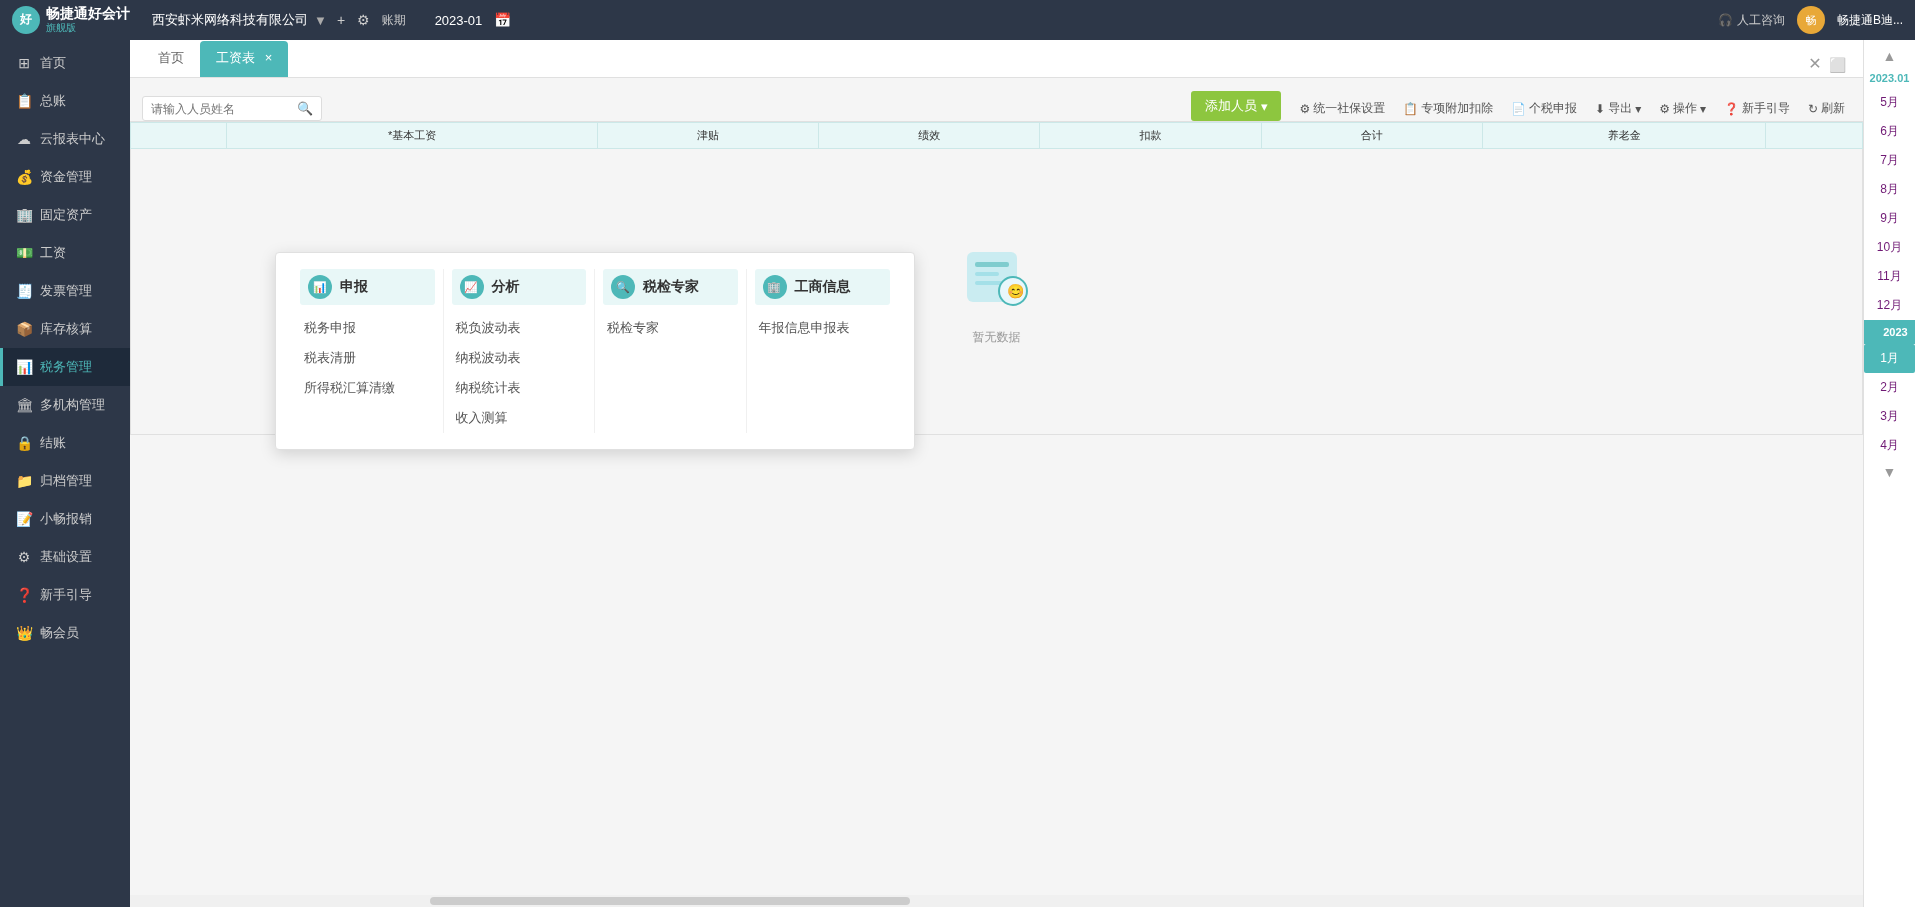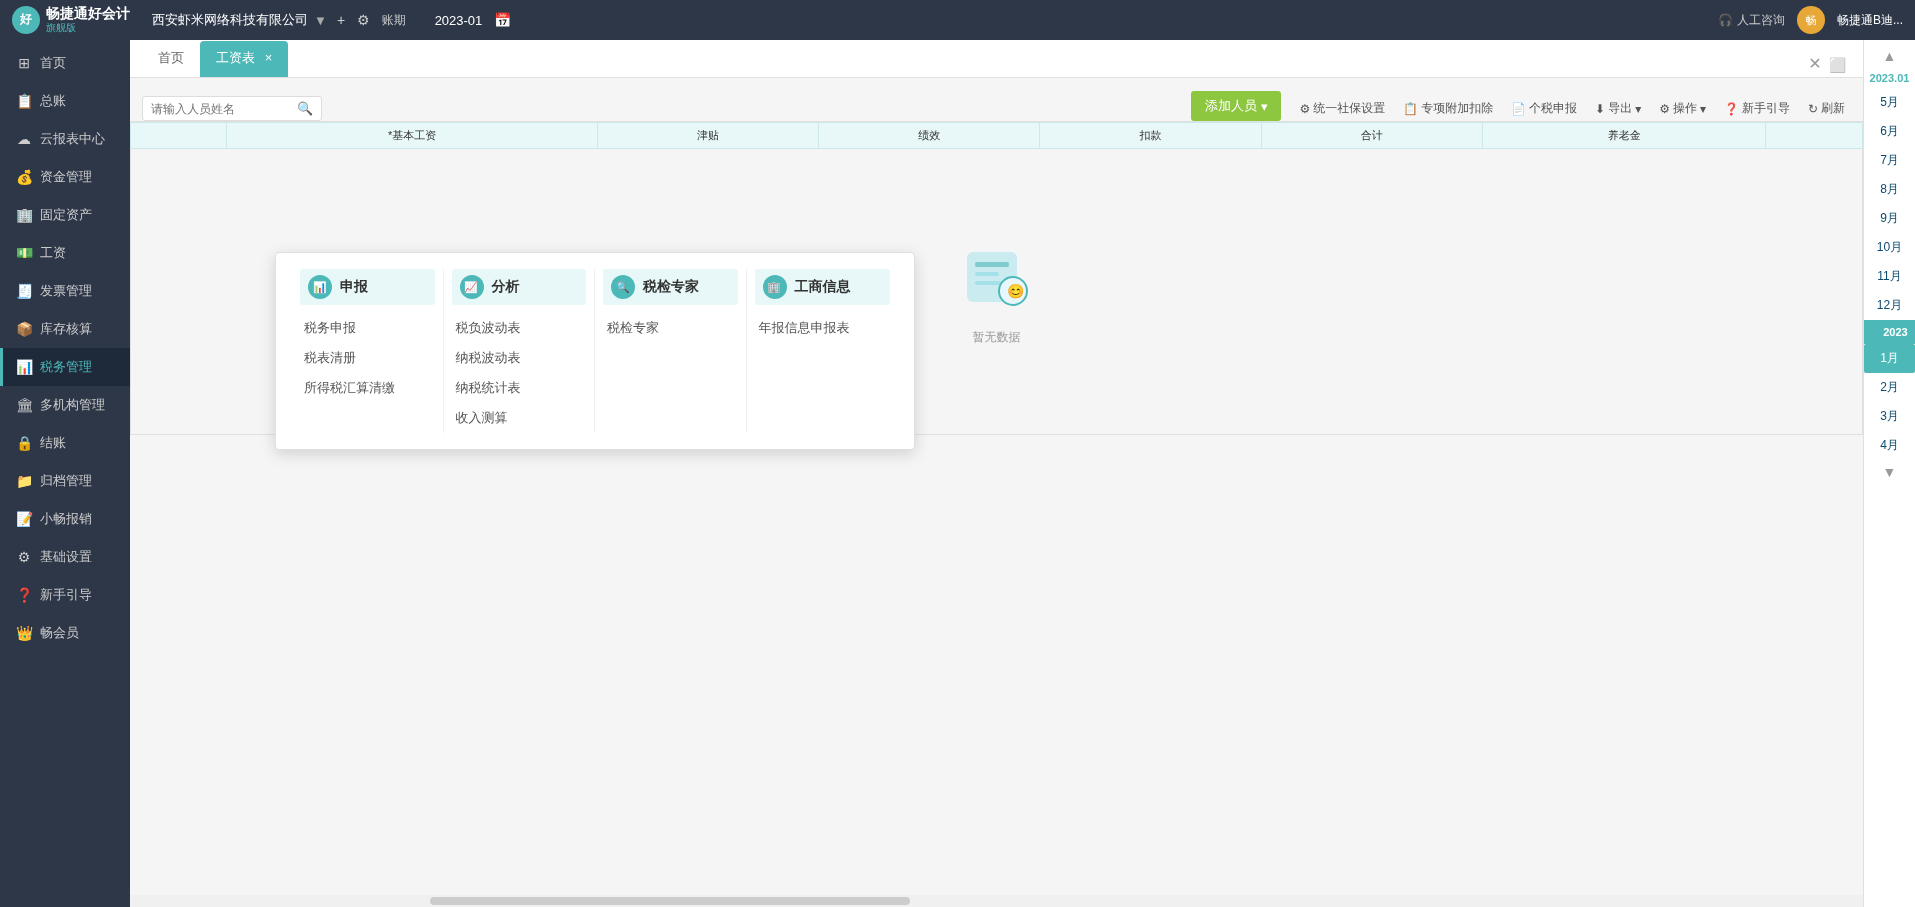--- a/index.html
+++ b/index.html
@@ -194,21 +194,21 @@
       align-items: center;
       padding-top: 4px;
       font-size: 12px; overflow-y: auto;
     }
     .date-panel-year {
       color: #4db8b8; font-size: 11px;
       padding: 4px 0; font-weight: bold;
     }
     .date-panel-month {
       width: 100%; text-align: center;
-      padding: 6px 4px; cursor: pointer; color: #0c4a6e;
+      padding: 6px 4px; cursor: pointer; color: #701a75;
       font-size: 12px;
     }
     .date-panel-month.current {
       background: #4db8b8; color: #fff;
       border-radius: 2px;
     }
     .date-panel-month.year-label {
       background: #4db8b8; color: #fff;
       font-weight: bold; font-size: 11px; padding-left: 16px;
     }

